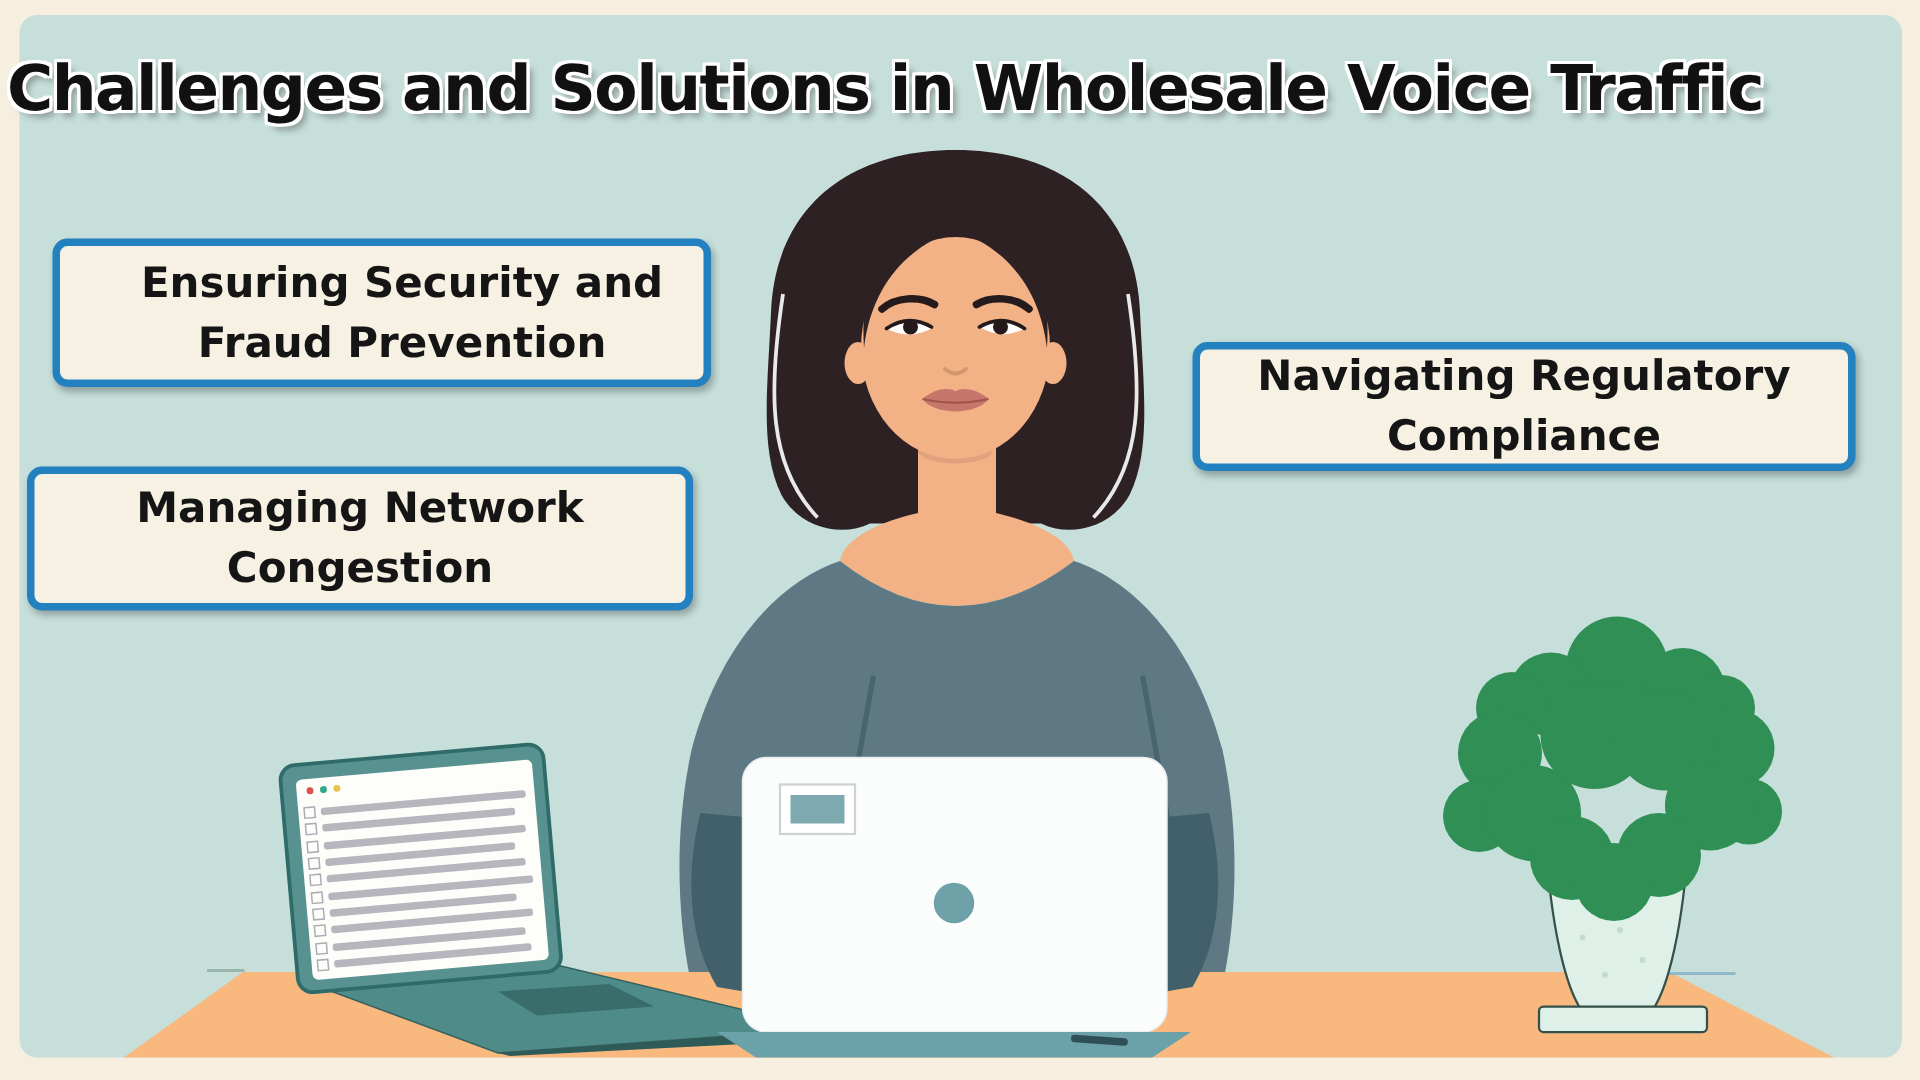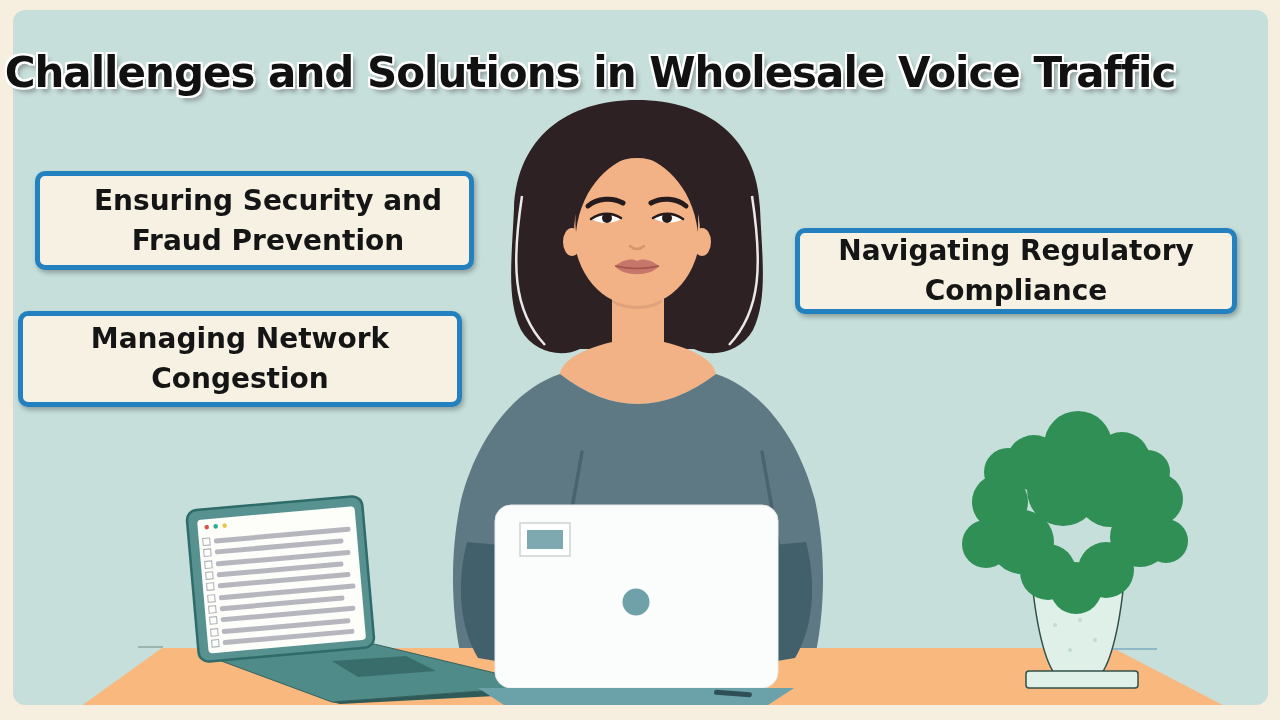--- a/index.html
+++ b/index.html
@@ -8,31 +8,31 @@
     --desk:#f9b87e; --sweater:#5e7984; --hair:#2e2124; --skin:#f2b286;
     --laptop_teal:#579290; --laptop_base:#4f8b89; --screen_bar:#b6b6be;
     --white_laptop:#fbfdfd; --laptop_logo:#6fa1a9; --plant_green:#2f8f55; --vase:#def0e7;
   }
   html,body{margin:0;padding:0;}
   body{width:1280px;height:720px;overflow:hidden;font-family:"DejaVu Sans","Liberation Sans",sans-serif;}
   .frame{position:relative;width:1280px;height:720px;background:var(--frame);}
   .canvas{position:absolute;left:13px;top:10px;width:1255px;height:695px;background:var(--canvas);
           border-radius:12px;overflow:hidden;}
   .canvas svg{position:absolute;left:-13px;top:-10px;width:1280px;height:720px;display:block;}
-  .title{position:absolute;left:0;top:48px;width:1180px;margin:0;text-align:center;
+  .title{position:absolute;left:0;top:34px;width:1180px;margin:0;text-align:center;
          font-size:42px;font-weight:bold;letter-spacing:-1px;color:var(--title_text);
          text-shadow:-2px -2px 0 #fff,2px -2px 0 #fff,-2px 2px 0 #fff,2px 2px 0 #fff,
                      0 -2px 0 #fff,0 2px 0 #fff,-2px 0 0 #fff,2px 0 0 #fff,
                      4px 5px 4px rgba(80,80,80,.45);}
   .callout{position:absolute;box-sizing:border-box;background:var(--box_bg);
            border:5px solid var(--box_border);border-radius:10px;
            display:flex;align-items:center;justify-content:center;text-align:center;
            box-shadow:2px 3px 5px rgba(0,0,0,.28);}
   .callout span{white-space:pre-line;font-size:28px;font-weight:bold;line-height:1.42;color:var(--box_text);}
-  .callout-security{left:35px;top:171px;width:439px;height:99px;padding-left:27px;}
+  .callout-security{left:35px;top:159px;width:439px;height:99px;padding-left:27px;}
   .callout-congestion{left:18px;top:311px;width:444px;height:96px;}
   .callout-compliance{left:795px;top:228px;width:442px;height:86px;}
 </style>
 </head>
 <body>
 
 <div class="frame">
   <div class="canvas">
     <svg viewBox="0 0 1280 720">
 

